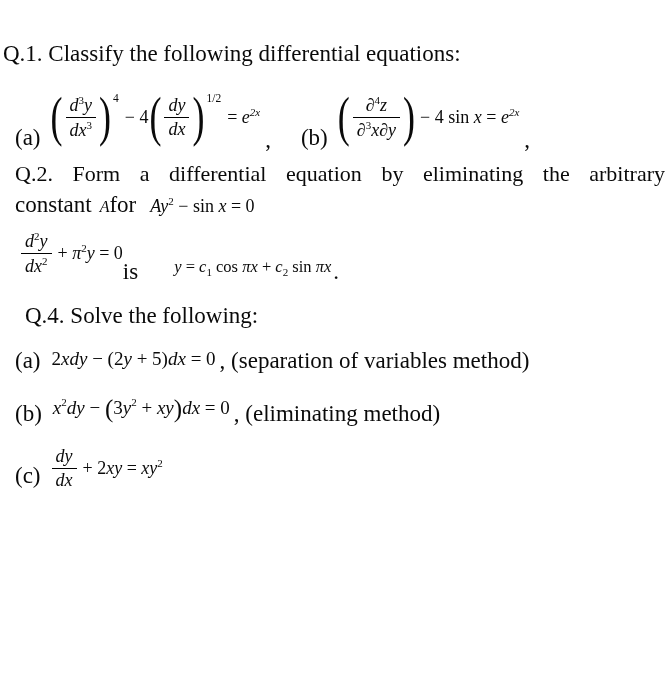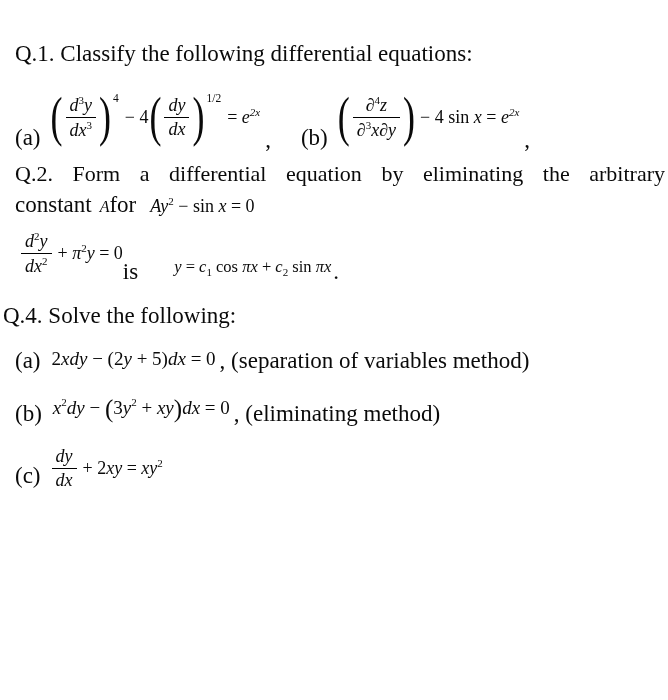--- a/index.html
+++ b/index.html
@@ -31,21 +31,21 @@
   .smA { font-size:16px; margin-left:8px; }
   .ml2{margin-left:2px}.ml4{margin-left:4px}.ml6{margin-left:6px}.ml8{margin-left:0}.ml14{margin-left:14px}.ml30{margin-left:30px}
   .mb6{margin-bottom:6px}.mb8{margin-bottom:8px}.mb10{margin-bottom:10px}.mb12{margin-bottom:12px}
   .sol { font-size:16.5px;margin-left:36px; }
 </style>
 </head>
 <body>
 
 <div class="page">
 
-  <div class="t abs" style="left:15px; top:40px;">Q.1. Classify the following differential equations:</div>
+  <div class="t abs" style="left:3px; top:40px;">Q.1. Classify the following differential equations:</div>
 
   <div class="row" style="left:15px; top:94px;">
     <span class="lbl">(a)</span>
     <span class="m mb12">
         <span class="bigp">(</span>
         <span class="frac">
           <span class="num"><span class="it">d</span><sup>3</sup><span class="it">y</span></span>
           <span class="den"><span class="it">dx</span><sup>3</sup></span>
         </span>
         <span class="bigp">)</span>
@@ -83,21 +83,21 @@
           <span class="num"><span class="it">d</span><sup>2</sup><span class="it">y</span></span>
           <span class="den"><span class="it">dx</span><sup>2</sup></span>
         </span>
         <span class="mitem"><span>+ </span><span class="it">π</span><sup>2</sup><span class="it">y</span><span> = 0</span></span>
       </span>
     <span class="t ml8">is</span>
     <span class="mi sol ml6 mb8"><span class="it">y</span><span> = </span><span class="it">c</span><sub>1</sub><span> cos </span><span class="it">π</span><span class="it">x</span><span> + </span><span class="it">c</span><sub>2</sub><span> sin </span><span class="it">π</span><span class="it">x</span></span>
     <span class="t ml2">.</span>
   </div>
 
-  <div class="t abs" style="left:3px; top:302px;text-align:center;">Q.4. Solve the following:</div>
+  <div class="t abs" style="left:25px; top:302px;text-align:center;">Q.4. Solve the following:</div>
 
   <div class="row" style="left:15px; top:347px;">
     <span class="lbl">(a)</span>
     <span class="mi fs19 mb6 ml2"><span>2</span><span class="it">xdy</span><span> − (</span><span>2</span><span class="it">y</span><span> + 5)</span><span class="it">dx</span><span> = 0</span></span>
     <span class="t ml4">, (separation of variables method)</span>
   </div>
 
   <div class="row" style="left:15px; top:395px;">
     <span class="lbl">(b)</span>
     <span class="mi fs19 mb6 ml2"><span class="it">x</span><sup>2</sup><span class="it">dy</span><span> − </span><span class="bp">(</span><span>3</span><span class="it">y</span><sup>2</sup><span> + </span><span class="it">xy</span><span class="bp">)</span><span class="it">dx</span><span> = 0</span></span>

